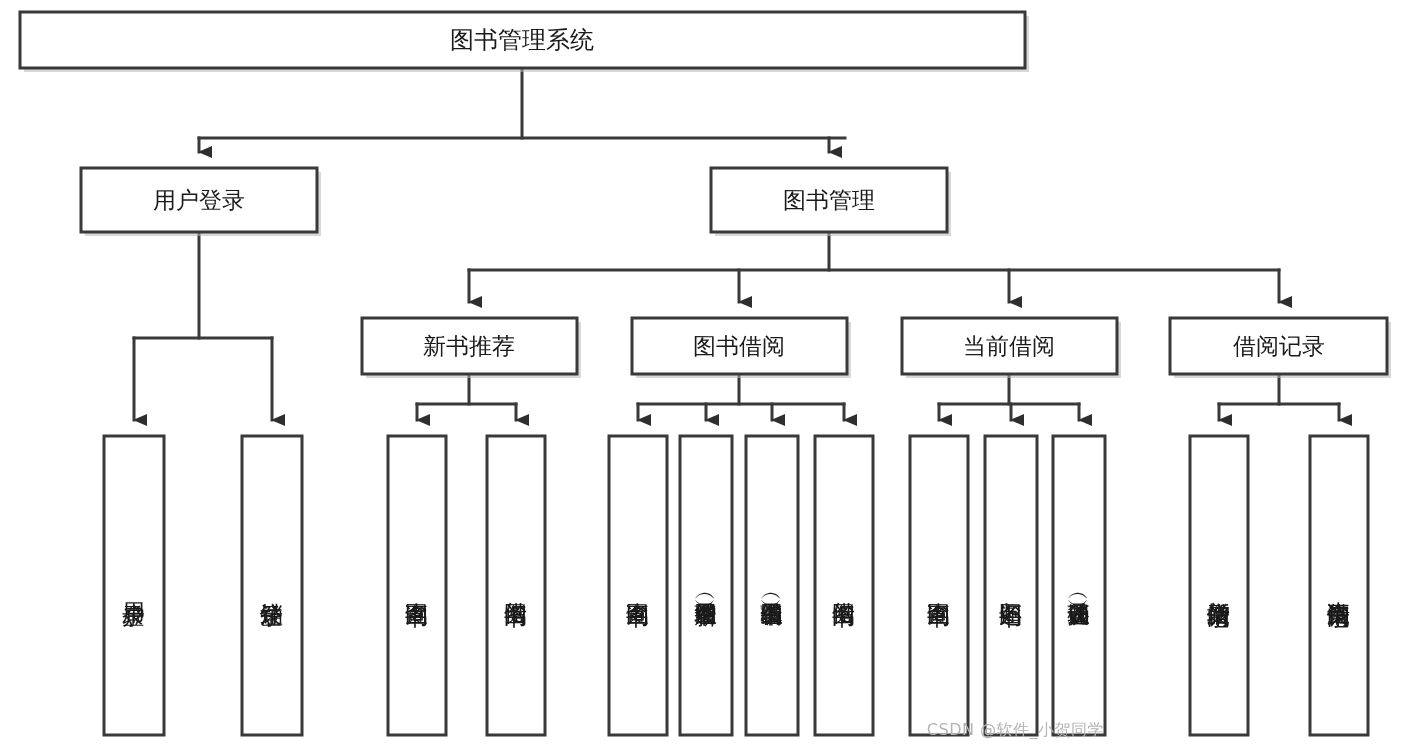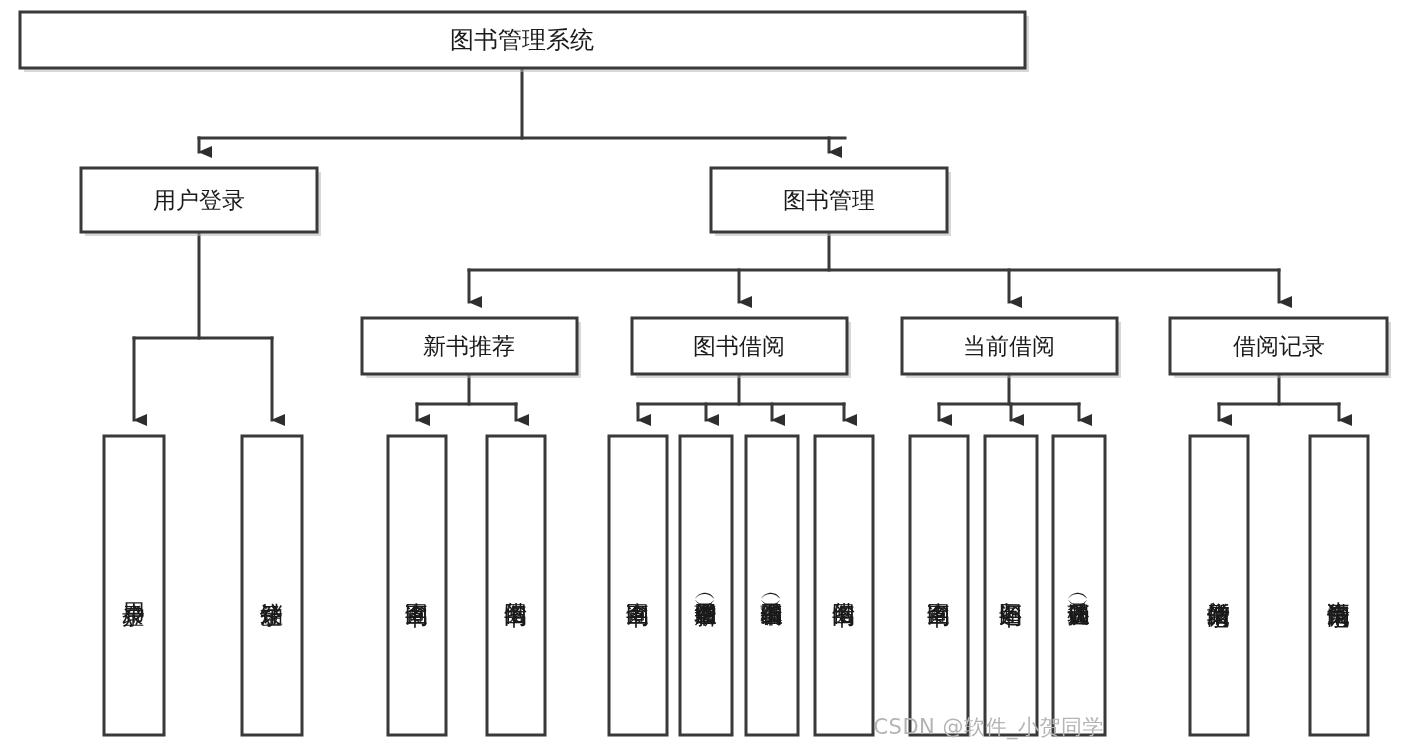--- a/index.html
+++ b/index.html
@@ -81,21 +81,21 @@
   }
   .vlabel.tall span {
     font-size: 22px;
     letter-spacing: 0px;
   }
   #watermark {
     position: absolute;
     right: 8px;
     bottom: 6px;
     font-family: "DejaVu Sans", "Liberation Sans", sans-serif;
-    font-size: 21px;
+    font-size: 16px;
     color: #b4b4b4;
     white-space: nowrap;
     pointer-events: none;
     letter-spacing: 0.5px;
   }
 </style>
 </head>
 <body>
 
 <div id="diagram-root">

